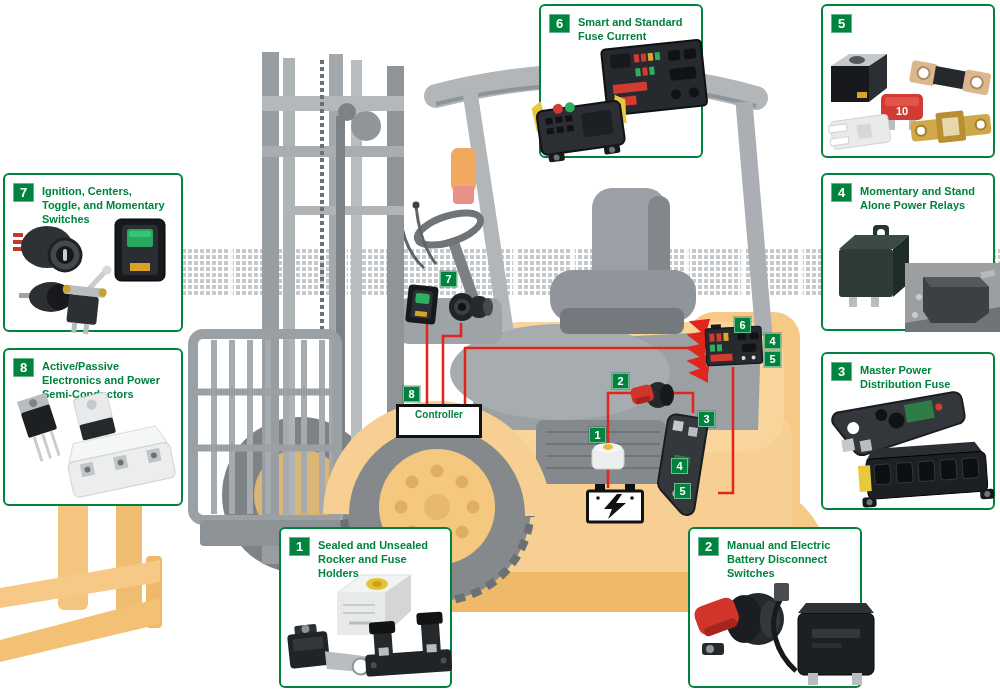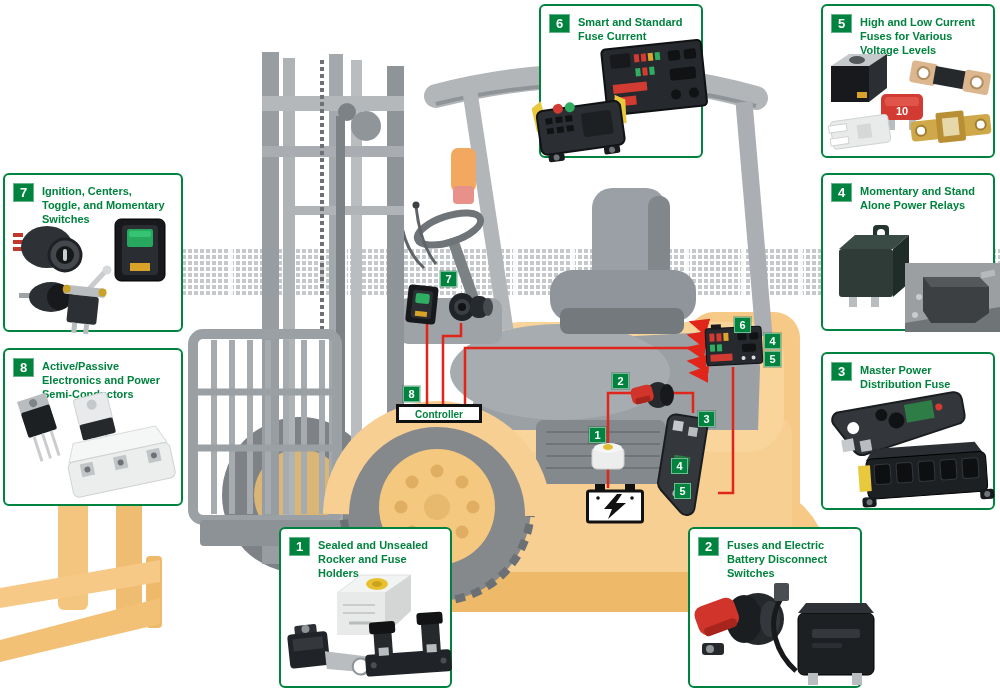--- a/index.html
+++ b/index.html
@@ -24,21 +24,21 @@
   .overlay{position:absolute;left:0;top:0;z-index:2;}
 
   
   .marker{
     position:absolute;z-index:6;width:17px;height:16px;background:var(--green);
     color:#fff;font:bold 11px/16px "Liberation Sans",sans-serif;text-align:center;
     box-shadow:inset 0 0 0 1px rgba(255,255,255,.45), 0 0 0 1px rgba(0,80,40,.25);
   }
 
   .controller{
-    position:absolute;left:396px;top:404px;width:86px;height:19px;z-index:5;
+    position:absolute;left:396px;top:404px;width:86px;height:34px;z-index:5;
     background:#fff;border:3px solid #111;box-sizing:border-box;
     color:var(--green);font:bold 10px/15px "Liberation Sans",sans-serif;text-align:center;
   }
 
   .battery{position:absolute;left:586px;top:484px;z-index:4;}
 
   
   .callout{
     position:absolute;z-index:5;background:#fff;border:2px solid var(--green);
     border-radius:6px;box-sizing:border-box;padding:8px 8px 6px 8px;
@@ -302,21 +302,21 @@
         <rect x="62" y="22" width="10" height="8" fill="#b9bdc0"></rect>
         <circle cx="8" cy="39" r="3" fill="#4a4e52"></circle>
           <circle cx="78" cy="39" r="3" fill="#4a4e52"></circle>
       </g>
     </svg>
   </section>
 
   <section class="callout co-2">
     <div class="co-head">
       <span class="co-badge">2</span>
-      <h2 class="co-title">Fuses and Electric Battery Disconnect Switches</h2>
+      <h2 class="co-title">Manual and Electric Battery Disconnect Switches</h2>
     </div>
     <svg class="co-art" style="left:4px;top:44px" width="166" height="114" viewBox="0 0 166 114">
       <g transform="translate(2,14)">
         <ellipse cx="62" cy="32" rx="26" ry="26" fill="#26292c"></ellipse>
         <ellipse cx="48" cy="32" rx="18" ry="24" fill="#1b1e21"></ellipse>
         <ellipse cx="74" cy="32" rx="10" ry="18" fill="#34383c"></ellipse>
         <g transform="rotate(-20 22 30)">
           <rect x="0" y="14" width="42" height="30" rx="9" fill="#d0342a"></rect>
           <rect x="4" y="36" width="34" height="9" rx="4" fill="#a8251d"></rect>
         </g>
@@ -395,21 +395,20 @@
       <path d="M18,14 h56 l10,10 h-58 z" fill="#54585b"></path>
       <circle cx="14" cy="34" r="3" fill="#caccce"></circle>
       <circle cx="10" cy="52" r="3" fill="#caccce"></circle>
       <rect x="76" y="8" width="14" height="6" fill="#b7babc" transform="rotate(-12 83 11)"></rect>
     </svg>
   </div>
 
   <section class="callout co-5">
     <div class="co-head">
       <span class="co-badge">5</span>
-      <h2 class="co-title">High and Low Current Fuses for Various Voltage Levels</h2>
     </div>
     <svg class="co-art" style="left:4px;top:44px" width="166" height="108" viewBox="0 0 166 108">
       <g transform="translate(4,2)">
         <polygon points="0,14 18,2 56,2 38,14" fill="#c6c9cb"></polygon>
         <ellipse cx="26" cy="8" rx="8" ry="4" fill="#55585b"></ellipse>
         <rect x="0" y="14" width="38" height="36" fill="#17191c"></rect>
         <polygon points="38,14 56,2 56,36 38,50" fill="#2b2e32"></polygon>
         <rect x="26" y="40" width="10" height="6" fill="#d9a32a"></rect>
       </g>
       <g transform="translate(86,8) rotate(10)">

